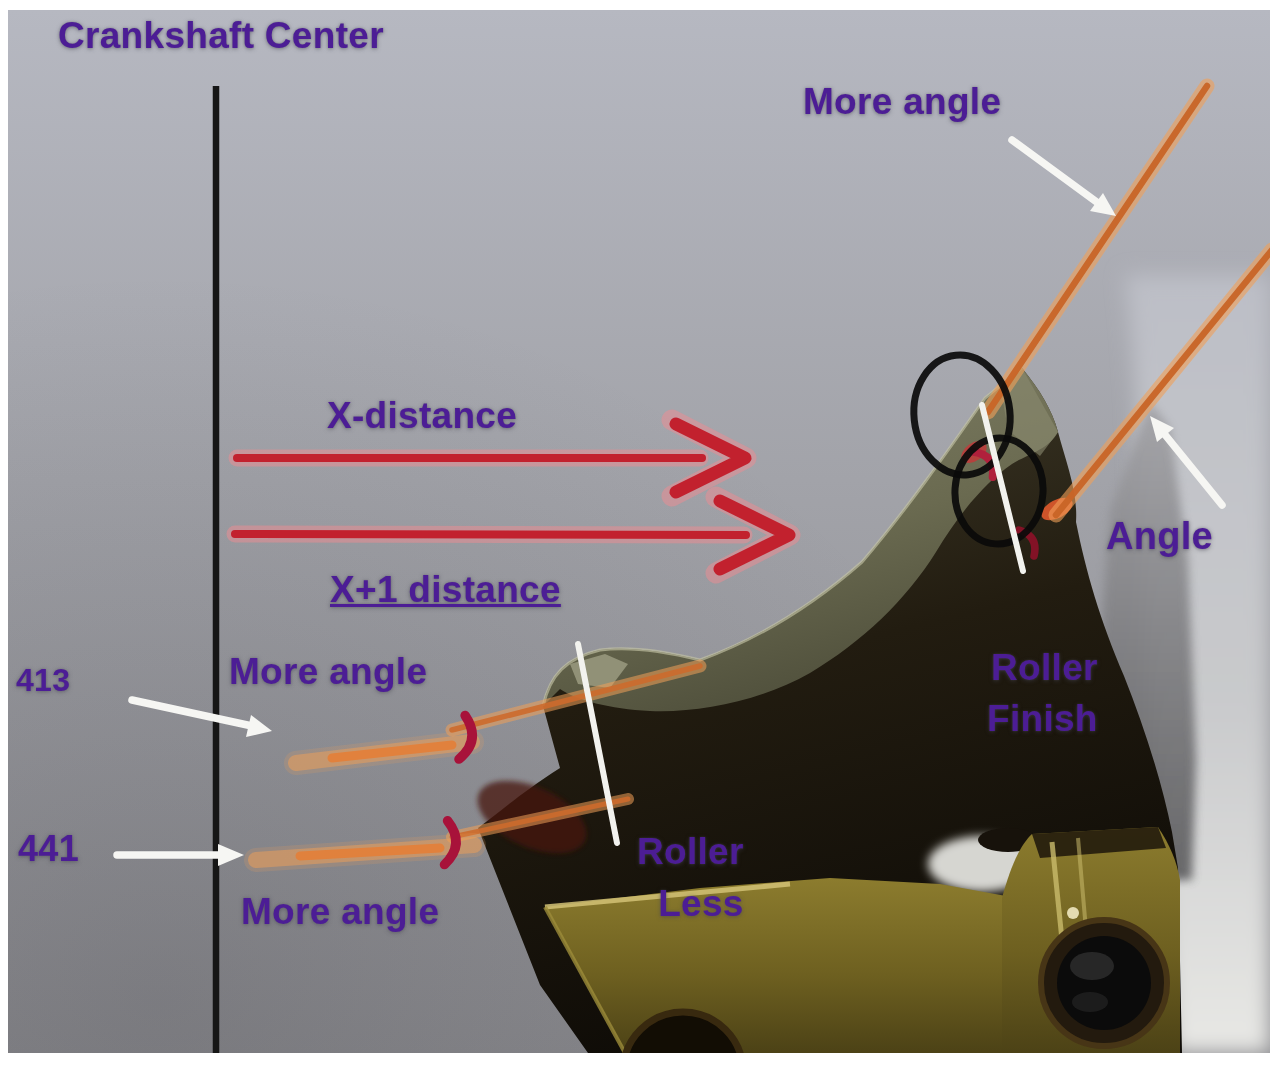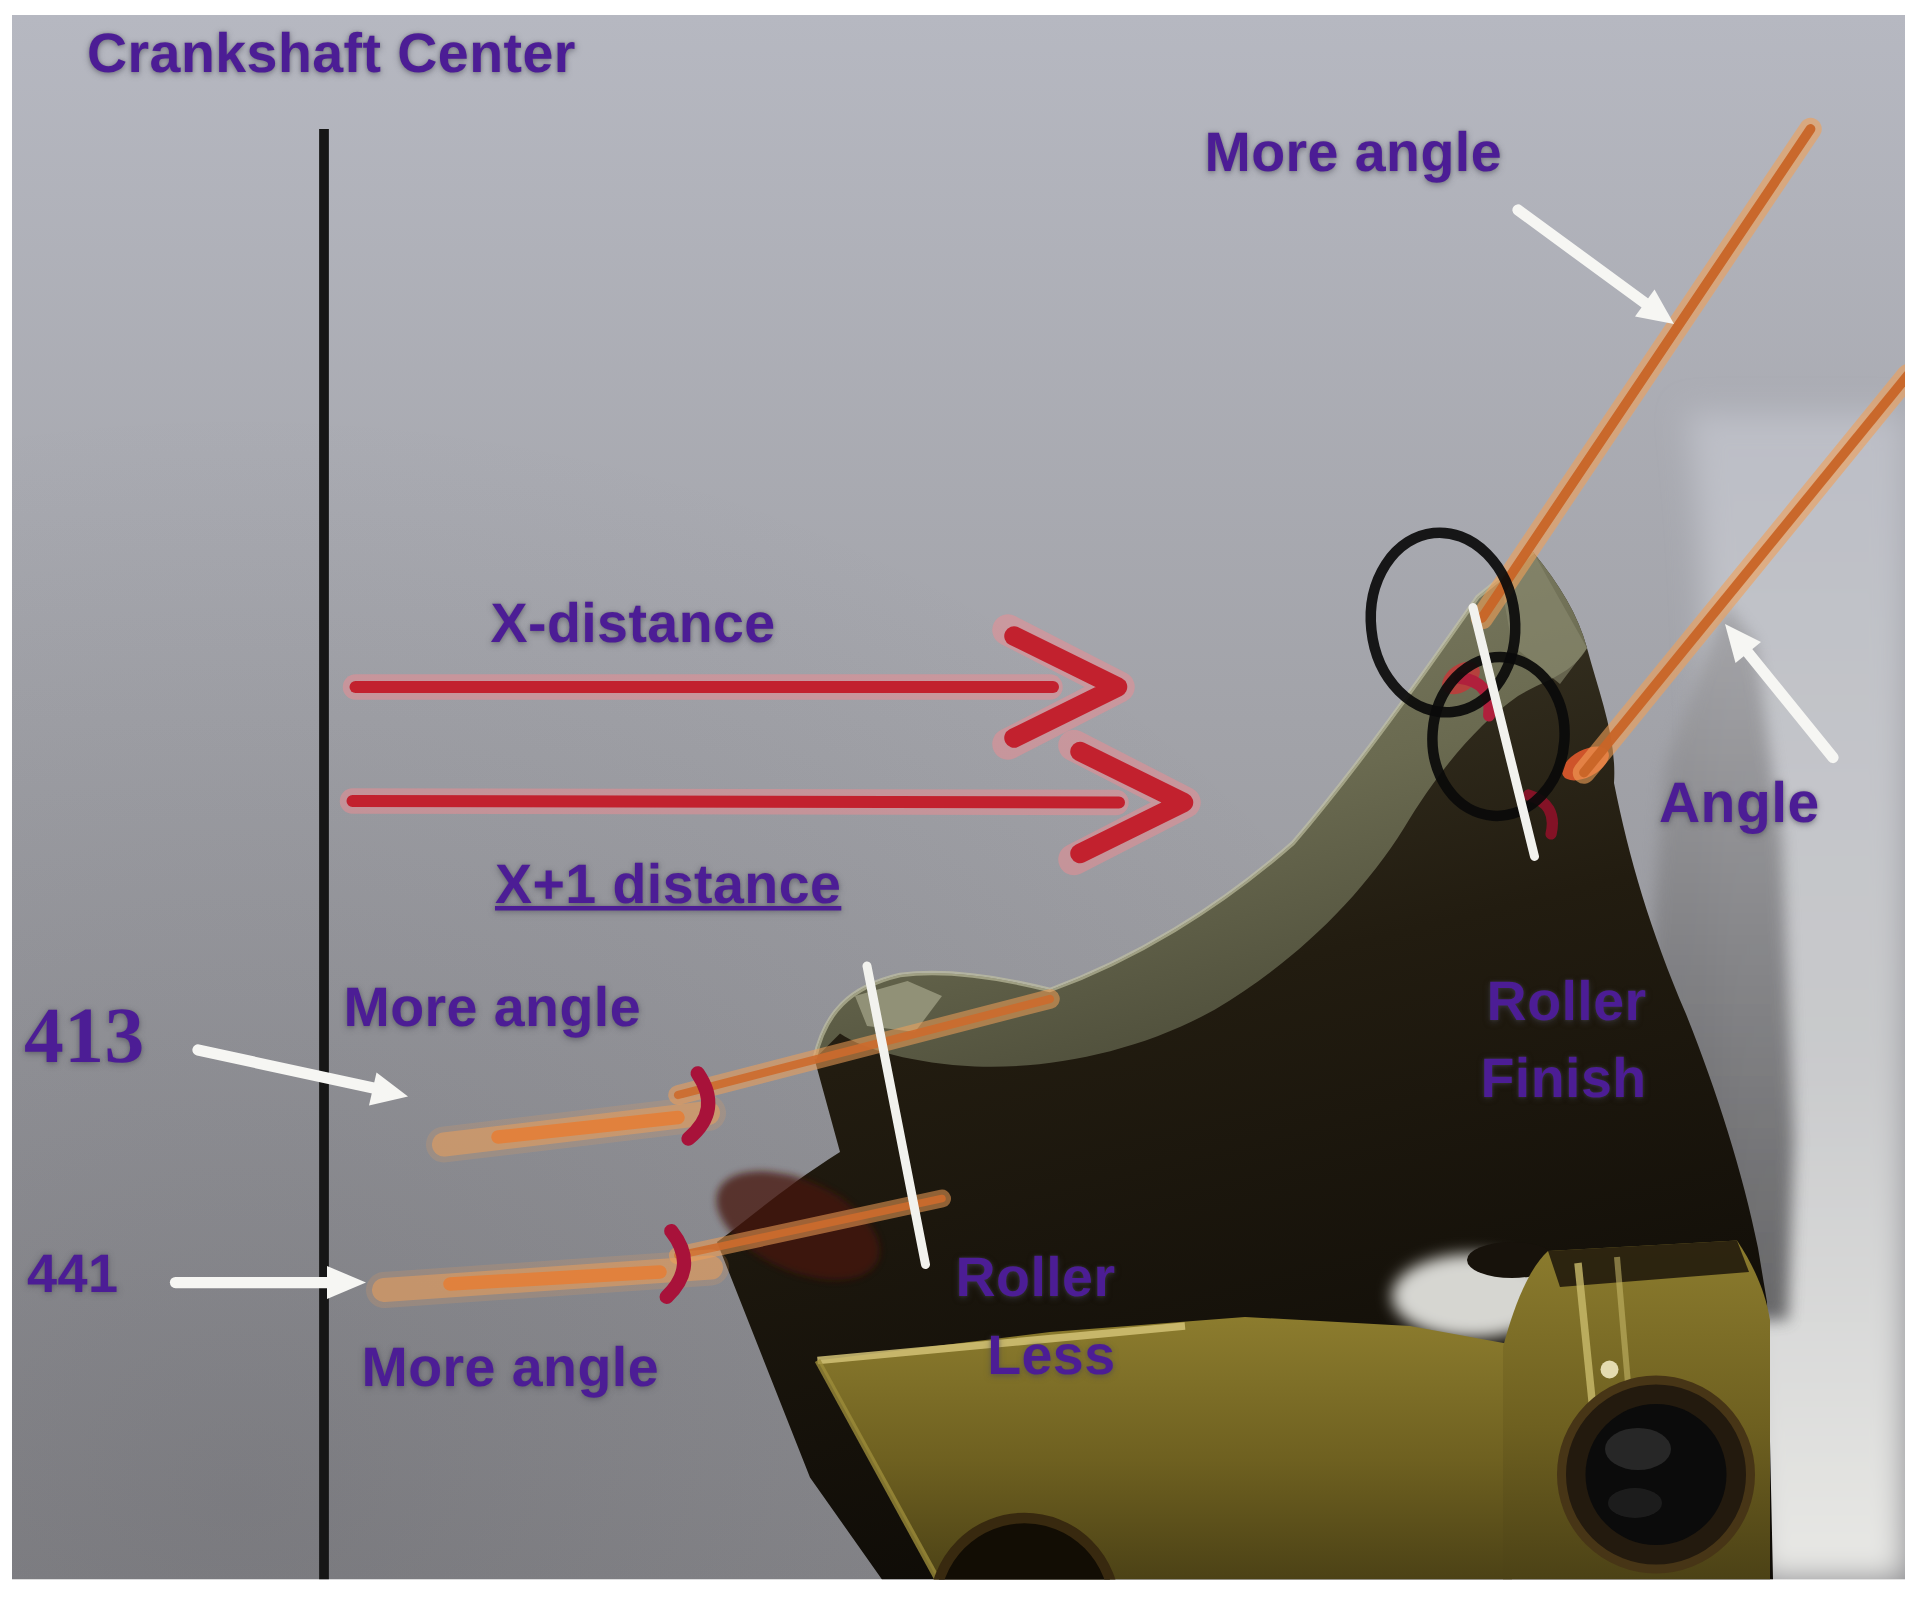--- a/index.html
+++ b/index.html
@@ -201,21 +201,21 @@
   <div class="lbl" style="left:1106px;top:510px;font-size:38px;line-height:1.42;">
     <span class="l2">Angle</span>
   </div>
 
   <div class="lbl" style="left:987px;top:642px;font-size:37px;line-height:1.38;">
     <span class="l2">Roller</span>
     <span class="l2">Finish</span>
   </div>
 
   <div class="lbl" style="left:229px;top:652px;font-size:37px;">More angle</div>
-  <div class="lbl" style="left:16px;top:663px;font-size:53px;font-family:Liberation Serif, serif;">413</div>
+  <div class="lbl" style="left:16px;top:663px;font-size:32px;">413</div>
   <div class="lbl" style="left:18px;top:830px;font-size:36px;">441</div>
   <div class="lbl" style="left:241px;top:892px;font-size:37px;">More angle</div>
 
   <div class="lbl" style="left:637px;top:826px;font-size:37px;line-height:1.4;">
     <span class="l2">Roller</span>
     <span class="l2">Less</span>
   </div>
 </div>
 
 </body></html>

